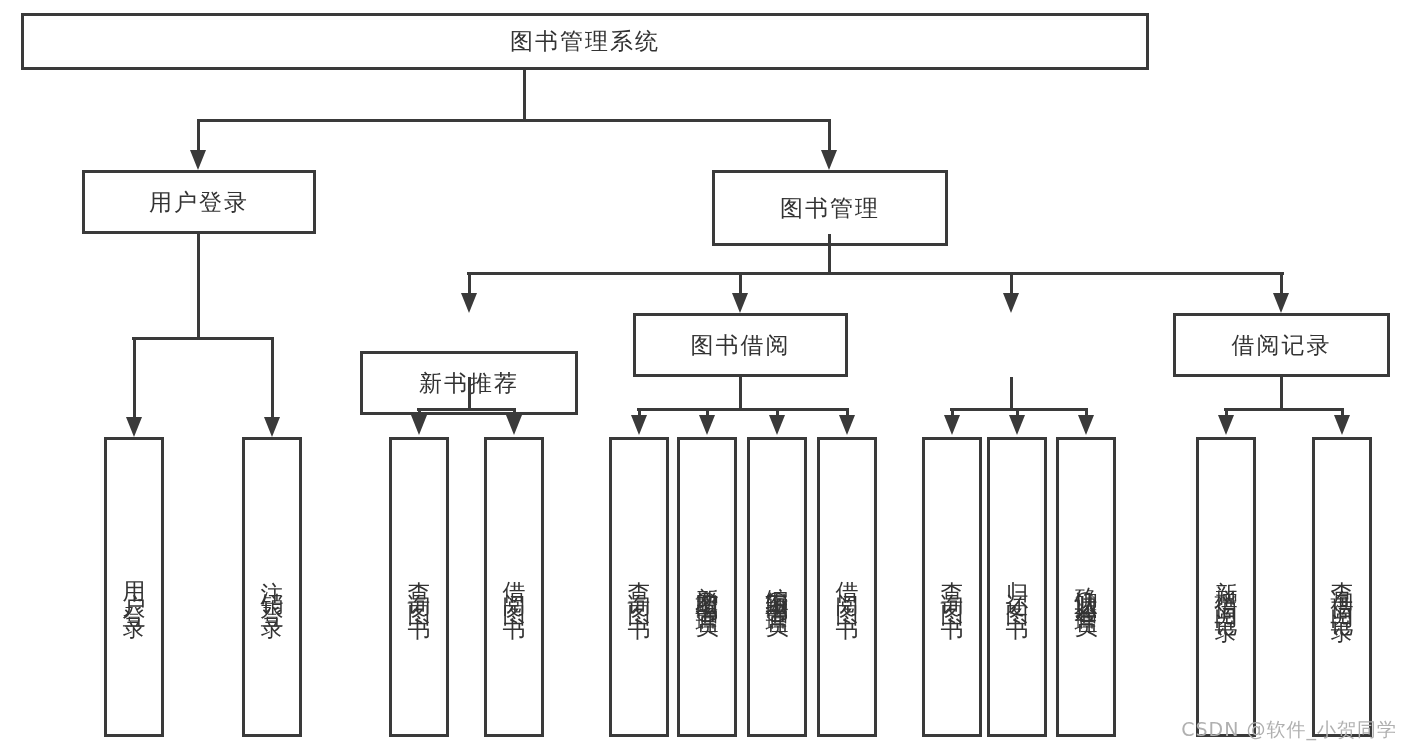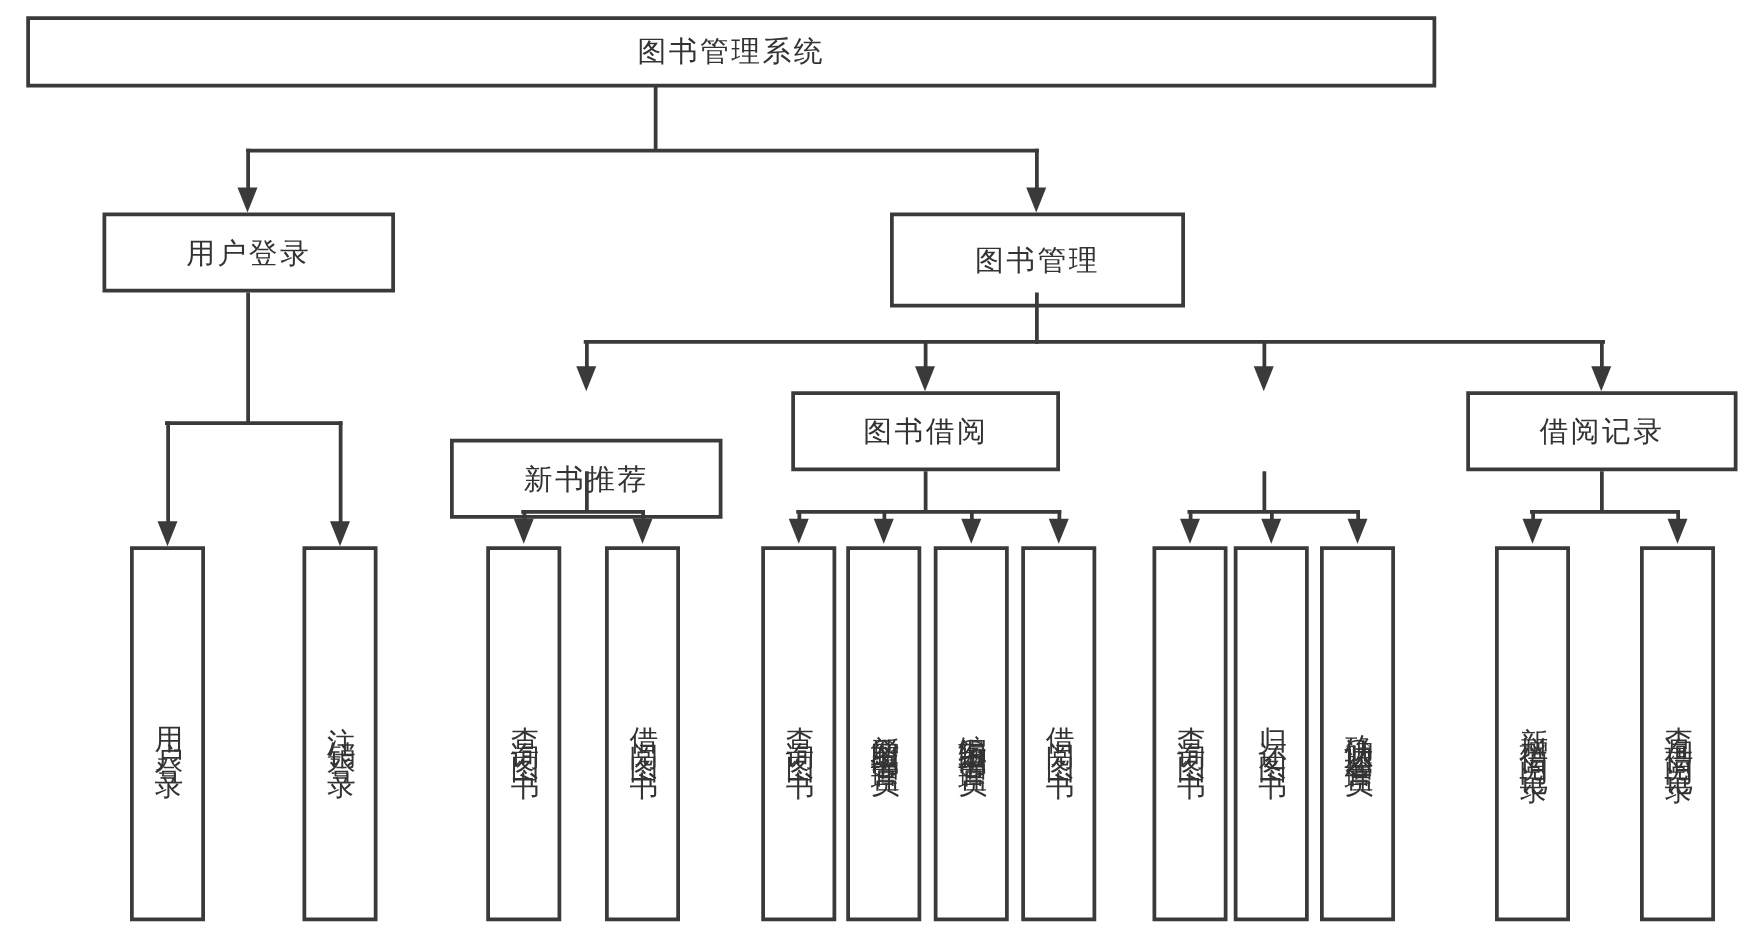--- a/index.html
+++ b/index.html
@@ -181,14 +181,15 @@
     <span class="vtext sp9">确认归还（管理员）</span>
   </div>
 
   <div class="leafbox" style="left:1196px;">
     <span class="vtext sp6">新增借阅记录</span>
   </div>
   <div class="leafbox" style="left:1312px;">
     <span class="vtext sp6">查询借阅记录</span>
   </div>
 
+  <div class="watermark">CSDN @软件_小贺同学</div>
 
 </div>
 
 </body></html>

